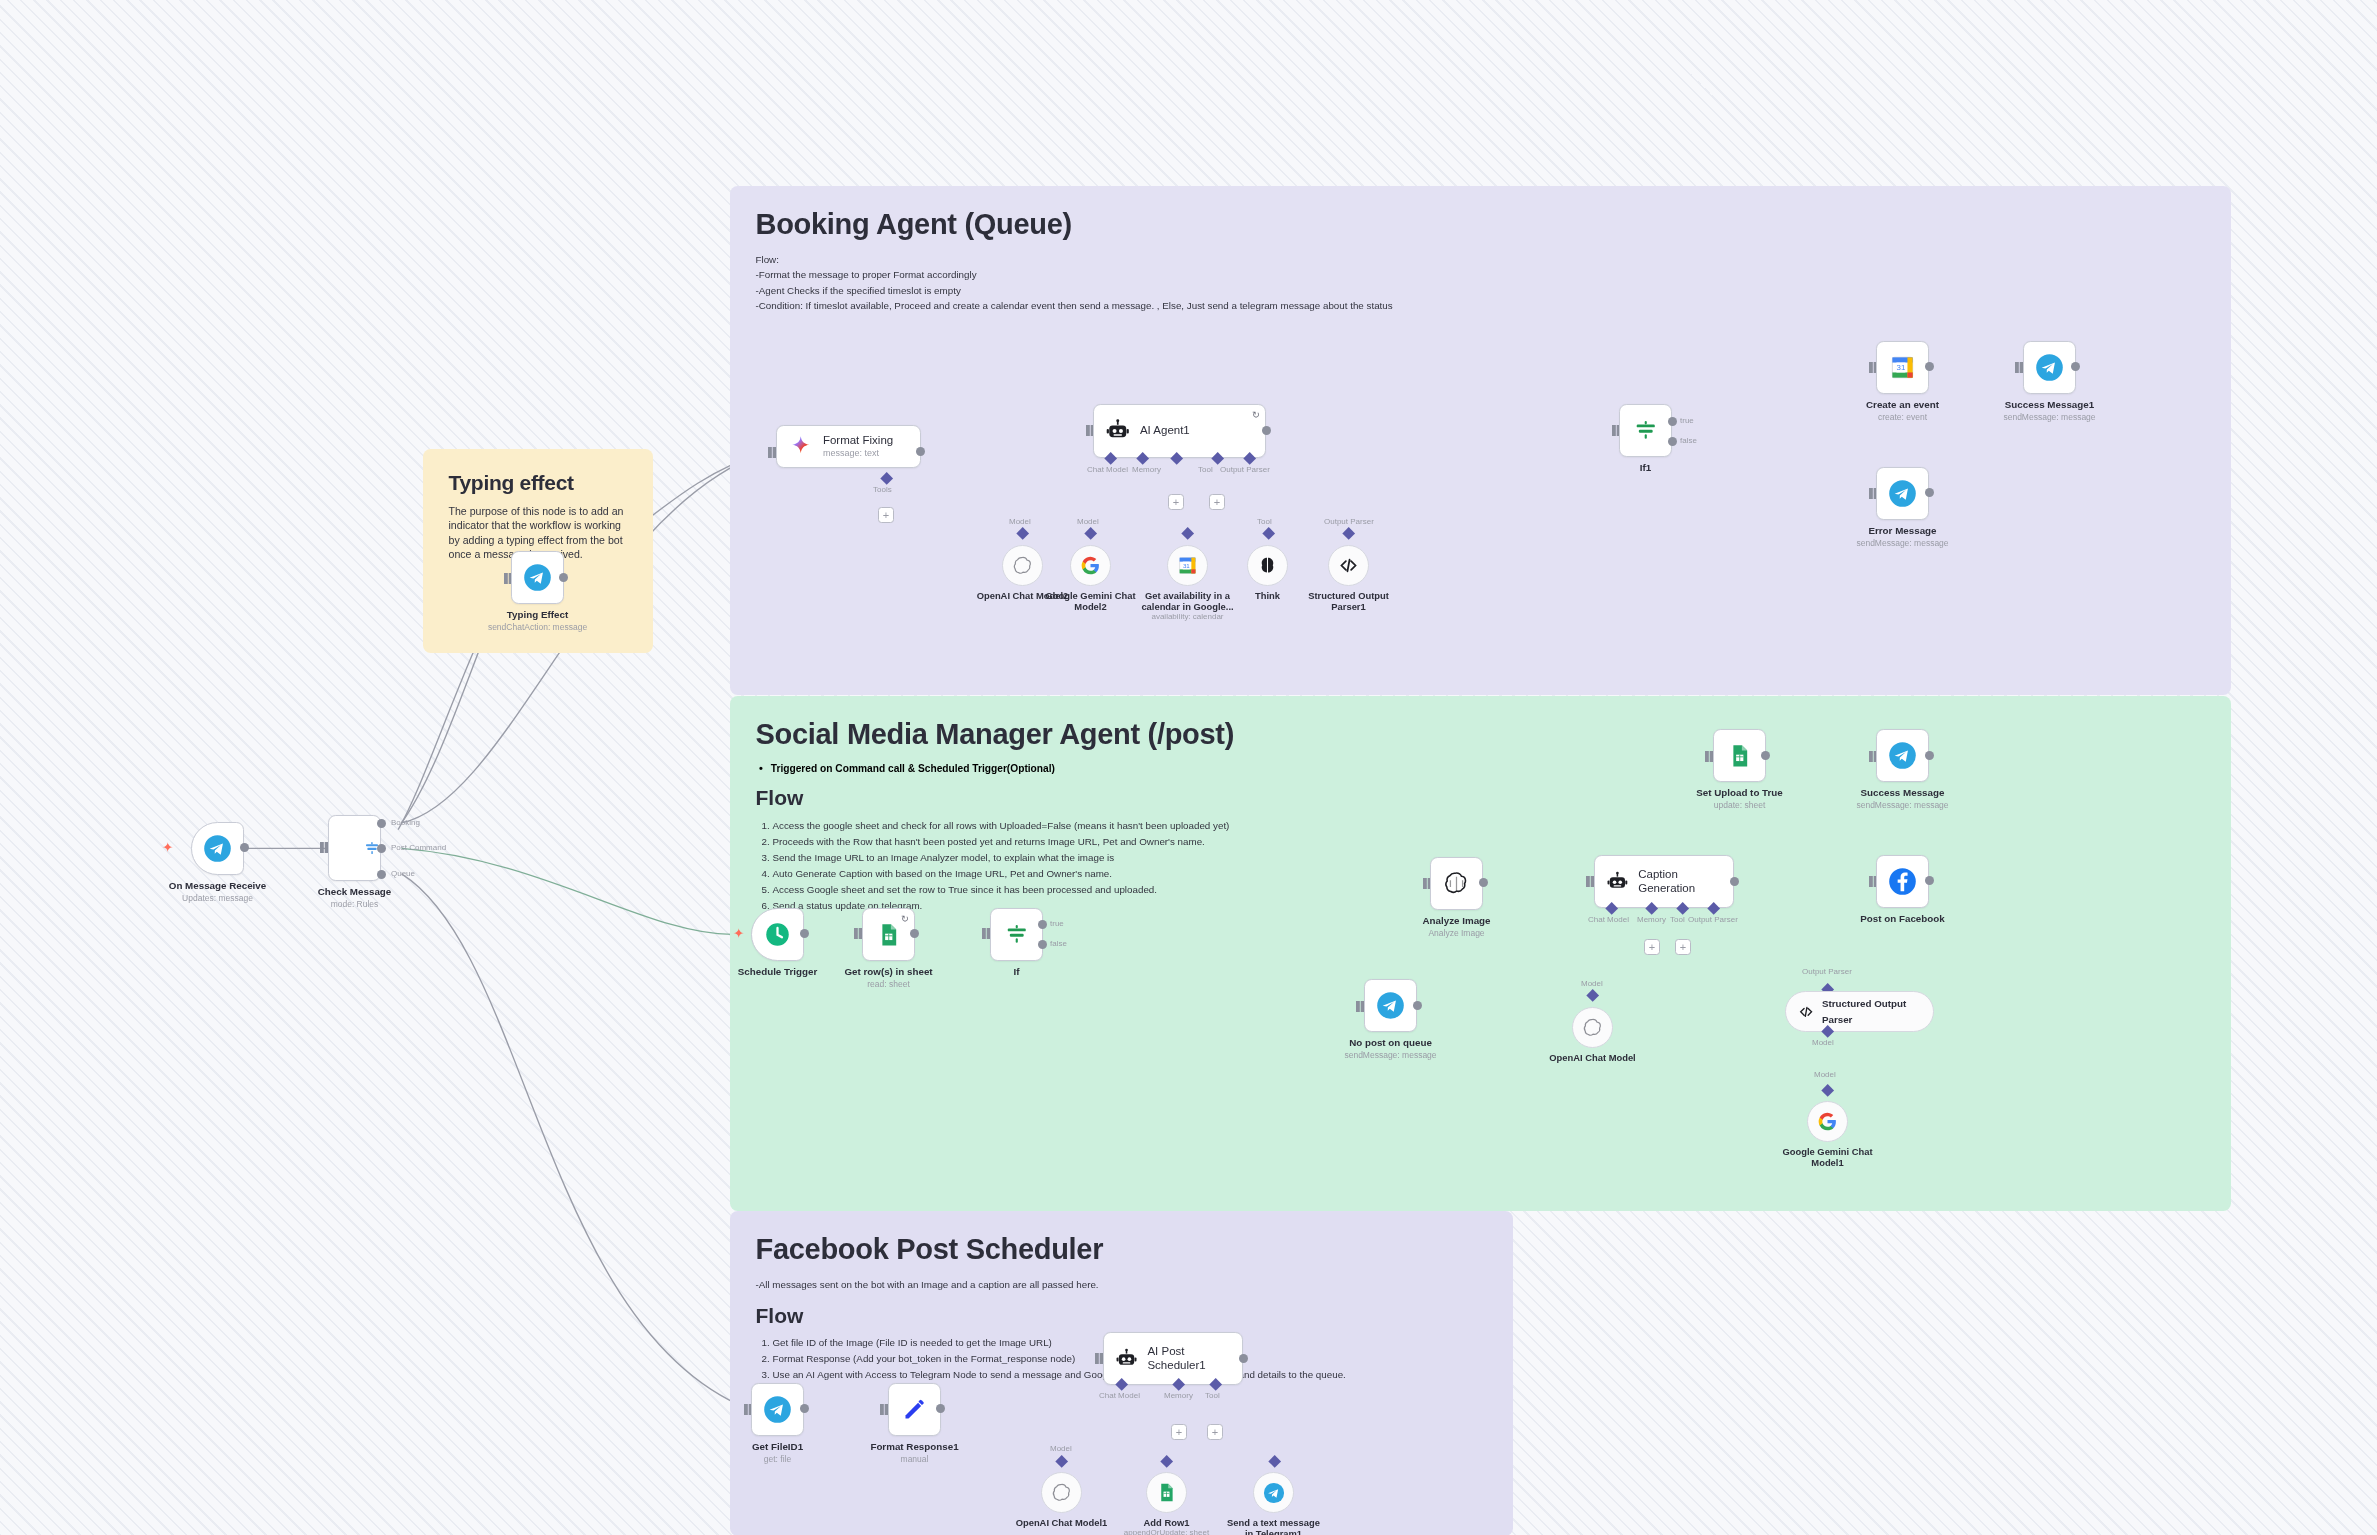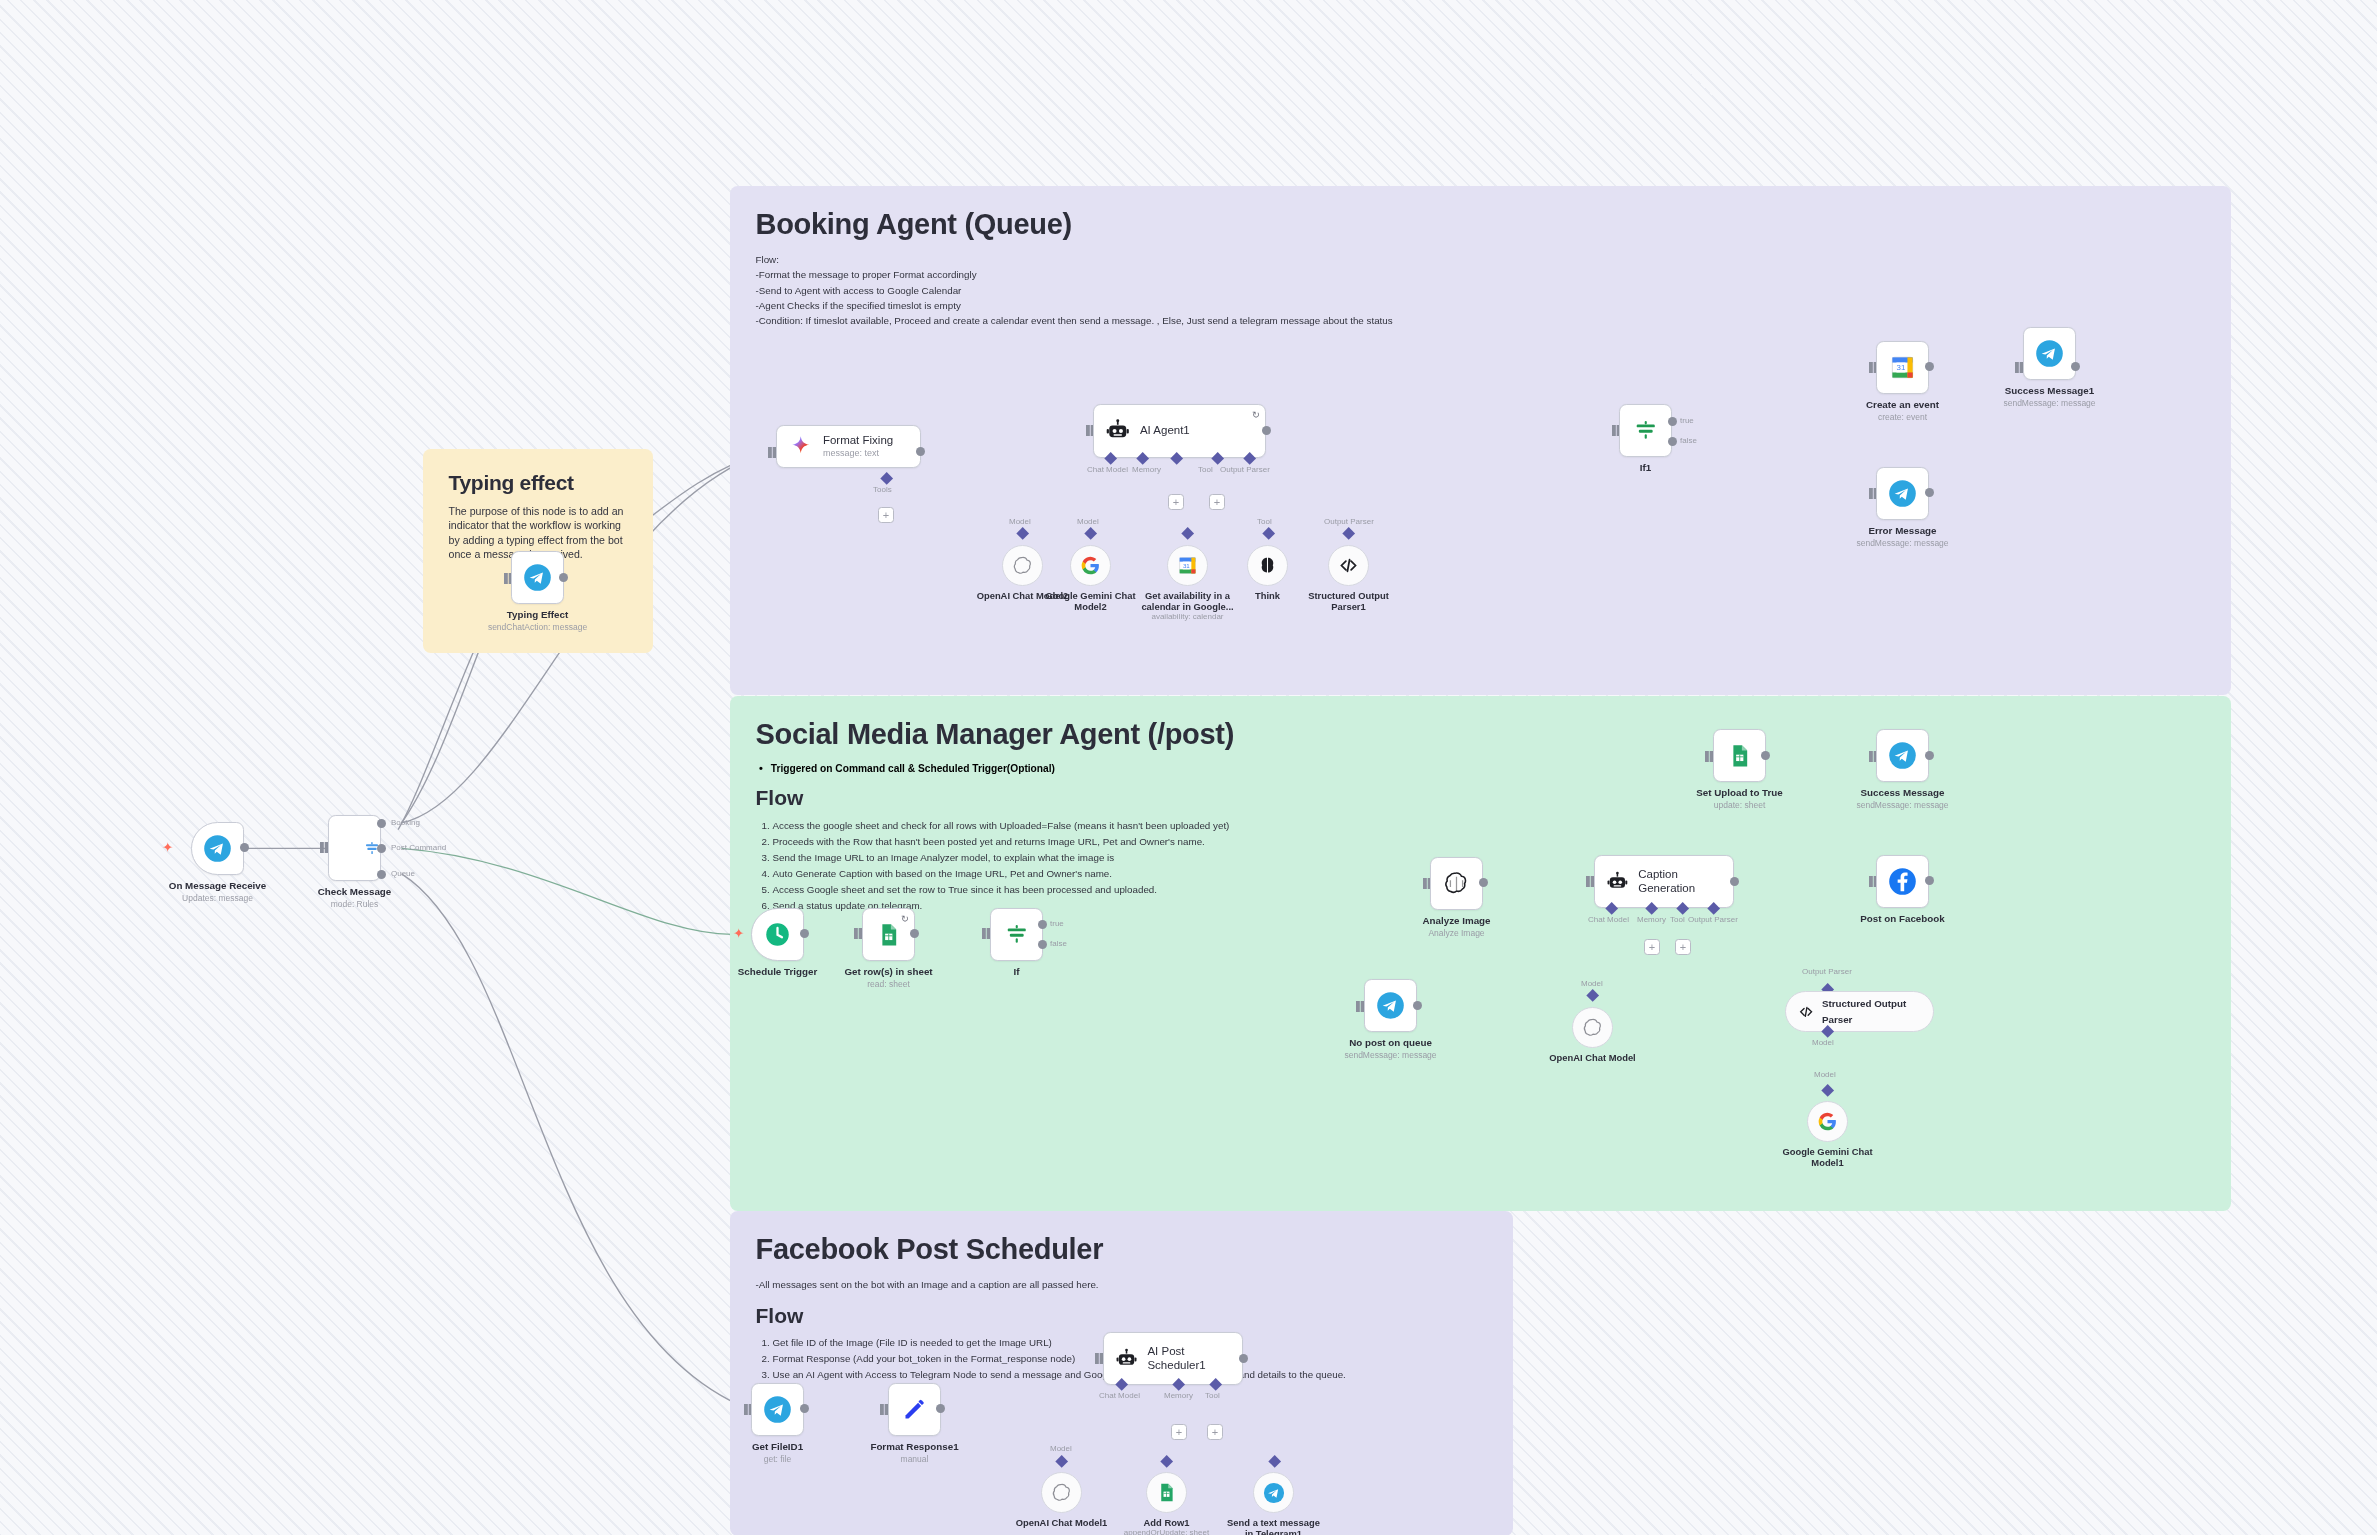--- a/index.html
+++ b/index.html
@@ -280,21 +280,20 @@
 
   <div class="sticky yellow" style="left:423px; top:449px; width:230px; height:204px;">
     <h1>Typing effect</h1>
     <p>The purpose of this node is to add an indicator that the workflow is working by adding a typing effect from the bot once a message is received.</p>
   </div>
 
   <div class="sticky purple" style="left:730px; top:186px; width:1501px; height:509px;">
     <h1>Booking Agent (Queue)</h1>
     <p>Flow:</p>
     <p>-Format the message to proper Format accordingly</p>
-    <p>-Send to Agent with access to Google Calendar</p>
     <p>-Agent Checks if the specified timeslot is empty</p>
     <p>-Condition: If timeslot available, Proceed and create a calendar event then send a message. , Else, Just send a telegram message about the status</p>
   </div>
 
   <div class="sticky green" style="left:730px; top:696px; width:1501px; height:515px;">
     <h1>Social Media Manager Agent (/post)</h1>
     <div class="bullet-line">Triggered on Command call &amp; Scheduled Trigger(Optional)</div>
     <h2>Flow</h2>
     <ol>
       <li>Access the google sheet and check for all rows with Uploaded=False (means it hasn't been uploaded yet)</li>
@@ -510,21 +509,21 @@
       <text x="10.6" y="14.4" font-size="7" text-anchor="middle" fill="#4285f4" font-family="Liberation Sans, sans-serif">31</text>
     </svg>
     <div class="label">
       <div class="title">Create an event</div>
       <div class="subtitle">create: event</div>
     </div>
   </div>
   <div class="dot" style="left:1925px; top:362px;"></div>
 
   <div class="arrowin" style="left:2015px; top:362px;"></div>
-  <div class="node square" style="left:2023px; top:327px;">
+  <div class="node square" style="left:2023px; top:341px;">
     <svg class="icon" width="29" height="29" viewBox="0 0 24 24">
       <circle cx="12" cy="12" r="11" fill="#2ca5e0"></circle>
       <path d="M5.5 12.2l11-4.3-1.8 9.2-3.3-2.4-1.7 1.6.1-2.7 5-4.6-6.2 3.8z" fill="#fff"></path>
     </svg>
     <div class="label">
       <div class="title">Success Message1</div>
       <div class="subtitle">sendMessage: message</div>
     </div>
   </div>
   <div class="dot" style="left:2071px; top:362px;"></div>

